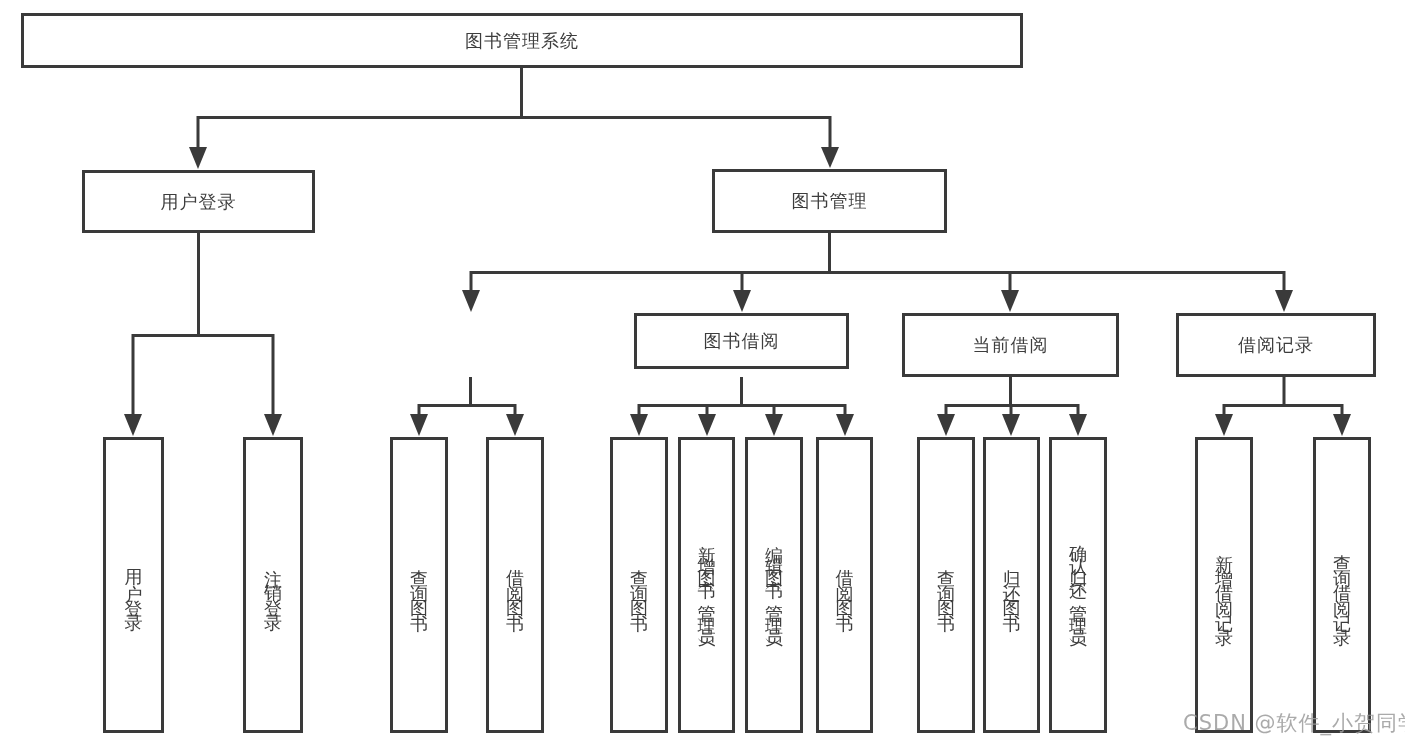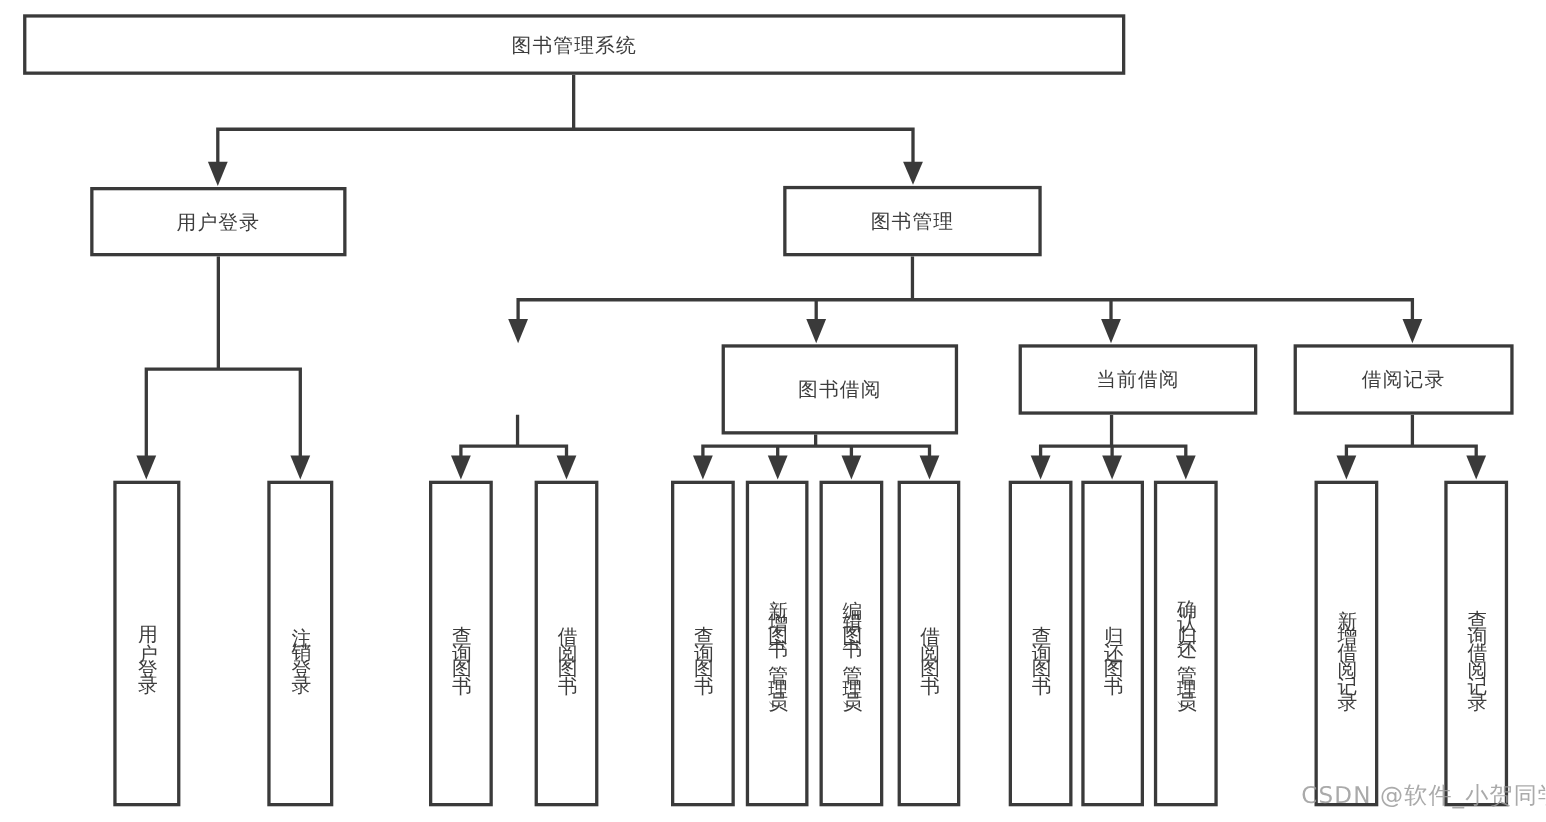--- a/index.html
+++ b/index.html
@@ -82,22 +82,22 @@
       <polygon points="1215,414 1233,414 1224,436"></polygon>
       <polygon points="1333,414 1351,414 1342,436"></polygon>
     </g>
   </svg>
 
   <div class="hnode" style="left:21px; top:13px; width:1002px; height:55px;">图书管理系统</div>
 
   <div class="hnode" style="left:82px; top:170px; width:233px; height:63px;">用户登录</div>
   <div class="hnode" style="left:712px; top:169px; width:235px; height:64px;">图书管理</div>
 
-  <div class="hnode" style="left:656px; top:313px; width:215px; height:82px;">图书借阅</div>
-  <div class="hnode" style="left:926px; top:313px; width:217px; height:64px;">当前借阅</div>
+  <div class="hnode" style="left:634px; top:313px; width:215px; height:56px;">图书借阅</div>
+  <div class="hnode" style="left:902px; top:313px; width:217px; height:64px;">当前借阅</div>
   <div class="hnode" style="left:1176px; top:313px; width:200px; height:64px;">借阅记录</div>
 
   <div class="vnode" style="left:103px; width:61px;">用户登录</div>
   <div class="vnode" style="left:243px; width:60px;">注销登录</div>
 
   <div class="vnode" style="left:390px; width:58px;">查询图书</div>
   <div class="vnode" style="left:486px; width:58px;">借阅图书</div>
 
   <div class="vnode" style="left:610px; width:58px;">查询图书</div>
   <div class="vnode long" style="left:678px; width:57px;">新增图书（管理员）</div>

